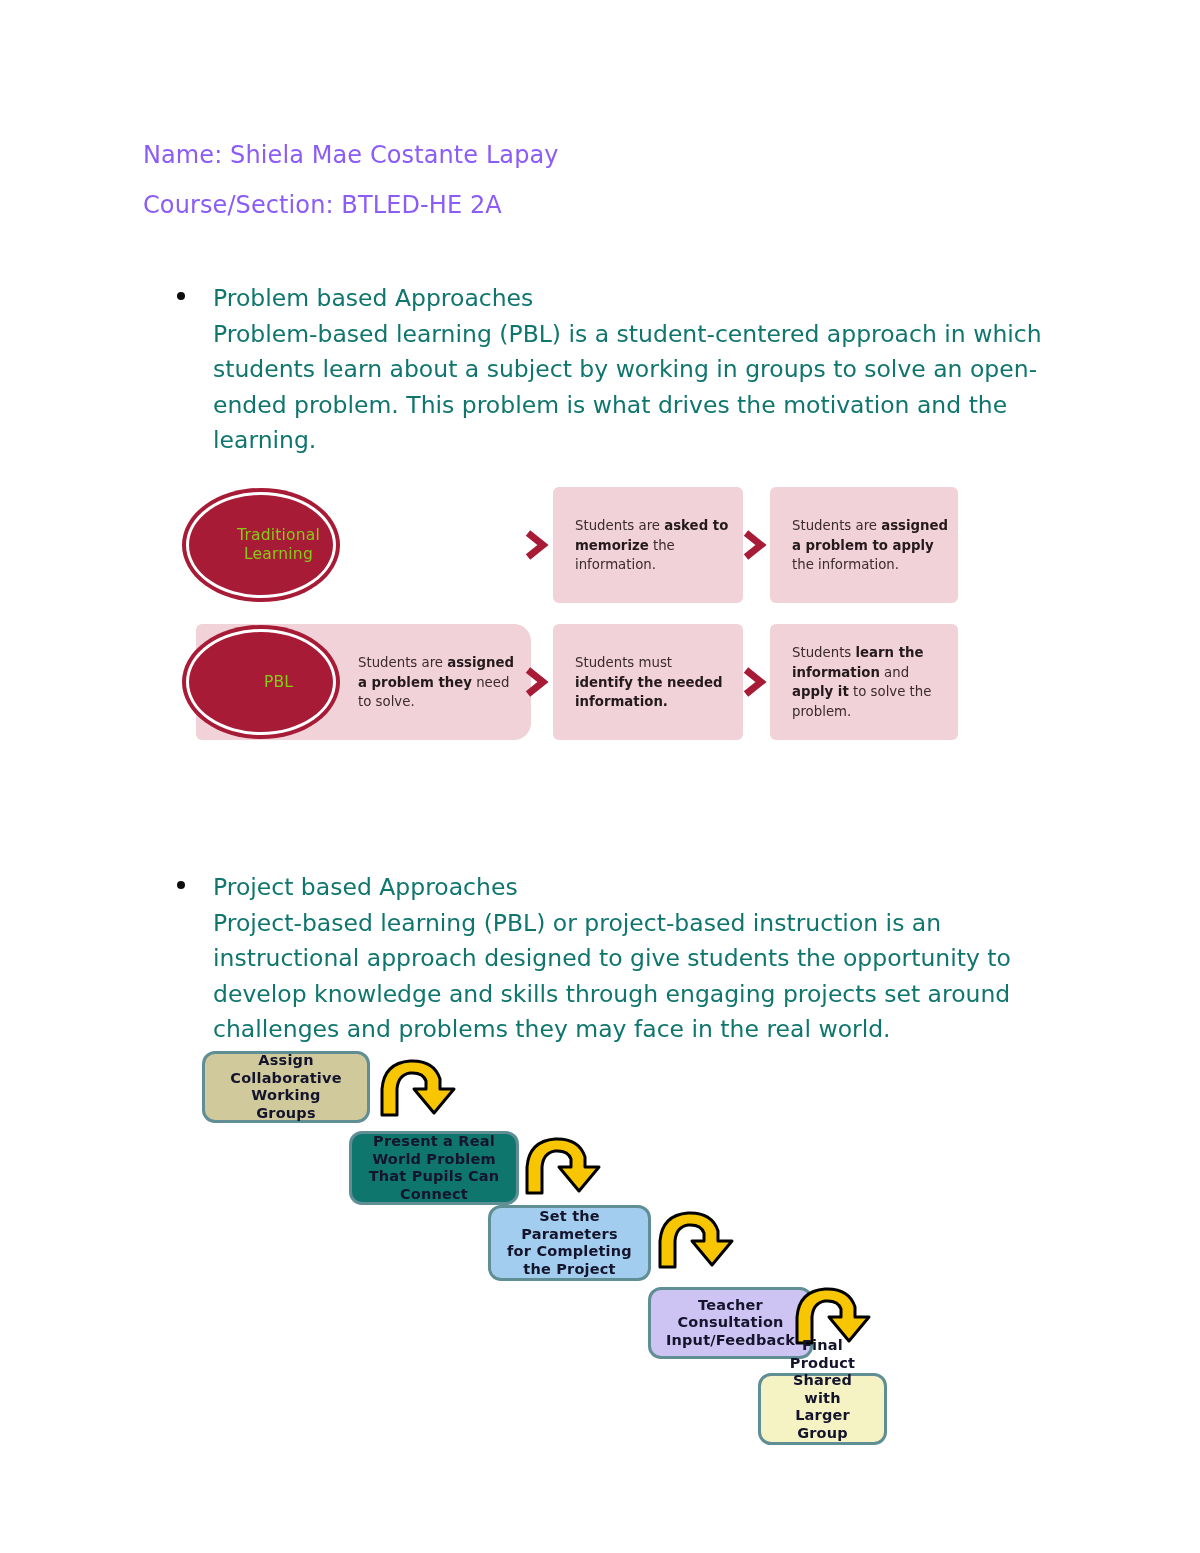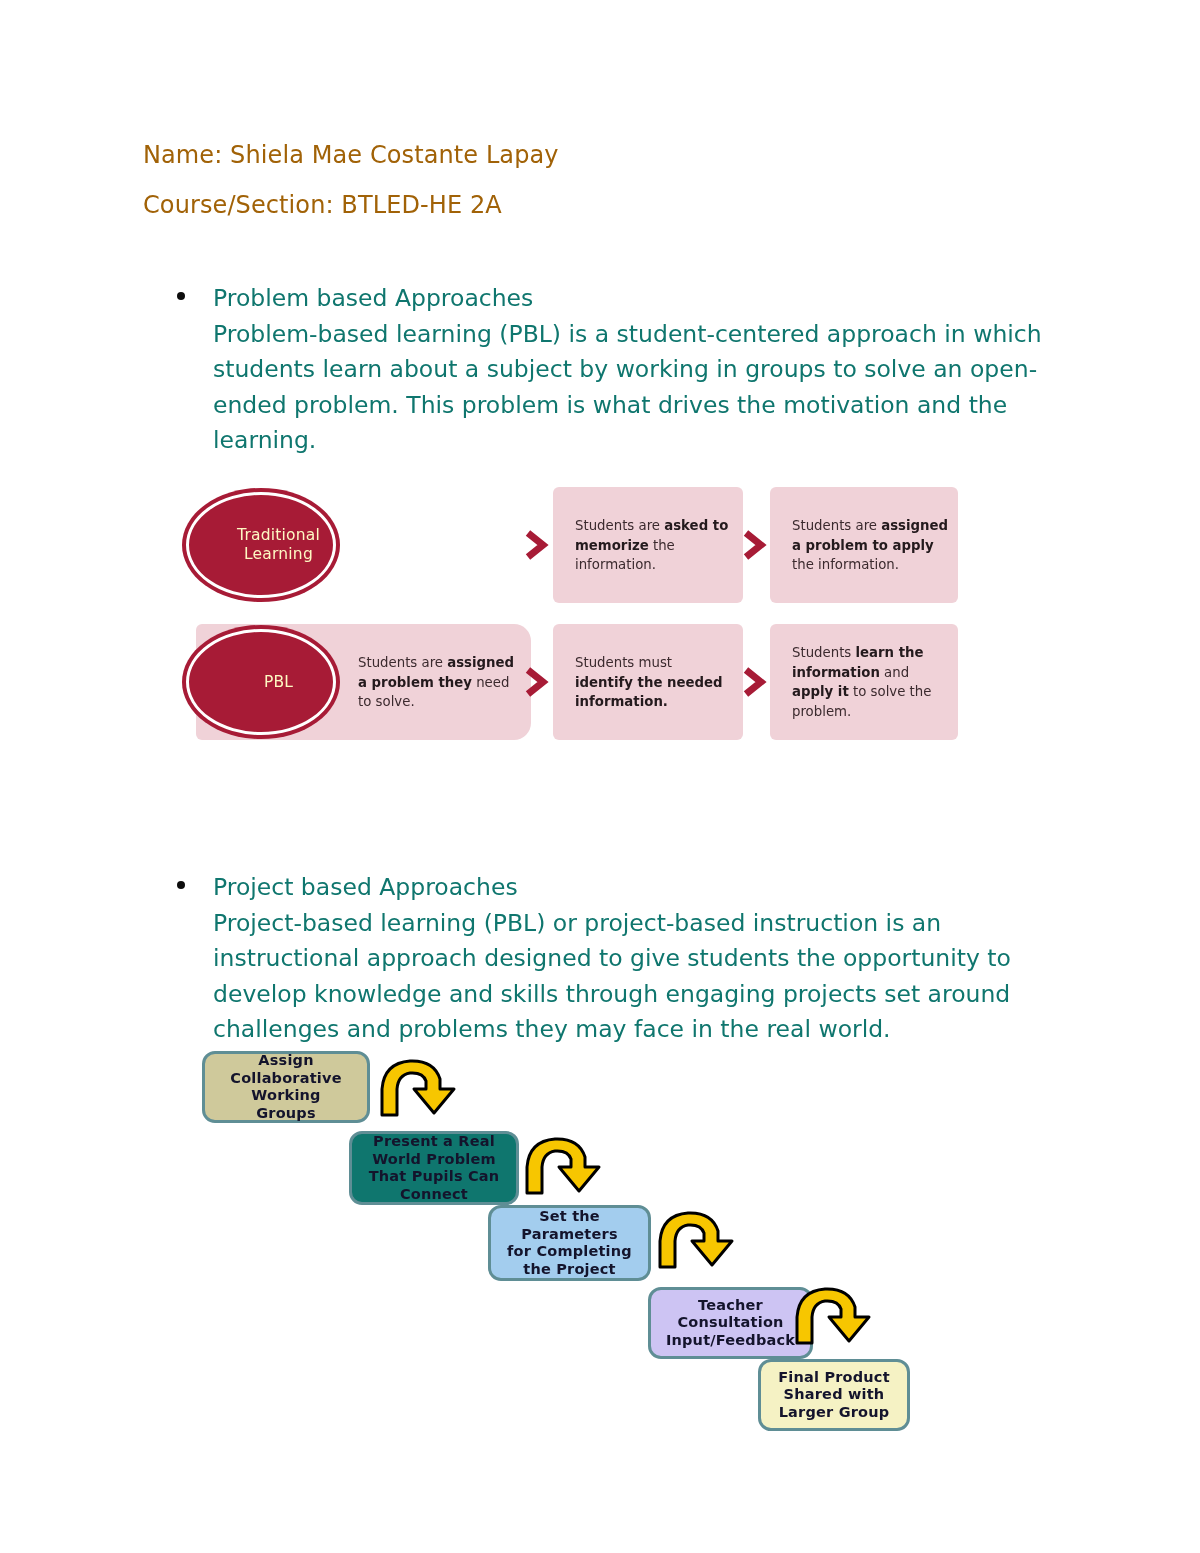--- a/index.html
+++ b/index.html
@@ -22,21 +22,21 @@
     background: #ffffff;
   }
 
   
   .hdr-line {
     position: absolute;
     left: 143px;
     font-size: 24px;
     line-height: 30px;
     letter-spacing: 0.1px;
-    color: #a16207;
+    color: #8b5cf6;
     white-space: nowrap;
   }
   #hdr-name { top: 140px; }
   #hdr-course { top: 190px; }
 
   
   .bullet-block {
     position: absolute;
     left: 177px;
     width: 880px;
@@ -118,21 +118,21 @@
     background: #a71b36;
     border: 3px solid #ffffff;
     box-shadow: 0 0 0 4px #a71b36;
     display: flex;
     align-items: center;
     justify-content: center;
     text-align: center;
     box-sizing: border-box;
   }
   .pbl-circle-label {
-    color: #fef9c3;
+    color: #84cc16;
     font-size: 15.5px;
     line-height: 19px;
     font-family: "DejaVu Sans", "Liberation Sans", sans-serif;
     letter-spacing: 0.2px;
     margin-left: 35px;
   }
 
   .pbl-chevron {
     position: absolute;
     top: 38px;
@@ -173,21 +173,21 @@
     position: absolute;
     width: 88px;
     height: 64px;
   }
 
   
   #stair-1 { left: 6px;   top: 2px;   width: 168px; height: 72px;  background: #cfc99b; }
   #stair-2 { left: 153px; top: 82px;  width: 170px; height: 74px;  background: #0f766e; }
   #stair-3 { left: 292px; top: 156px; width: 163px; height: 76px;  background: #a3cdee; }
   #stair-4 { left: 428px; top: 238px; width: 165px; height: 72px;  background: #cdc4f3; margin-left: 24px; }
-  #stair-5 { left: 562px; top: 310px; width: 152px; height: 72px;  background: #f5f2c4; }
+  #stair-5 { left: 562px; top: 324px; width: 129px; height: 72px;  background: #f5f2c4; align-items: flex-end; }
 
   #arrow-1 { left: 180px; top: 6px; }
   #arrow-2 { left: 325px; top: 84px; }
   #arrow-3 { left: 458px; top: 158px; }
   #arrow-4 { left: 595px; top: 234px; }
 </style>
 </head>
 <body>
 
 <div class="page">

